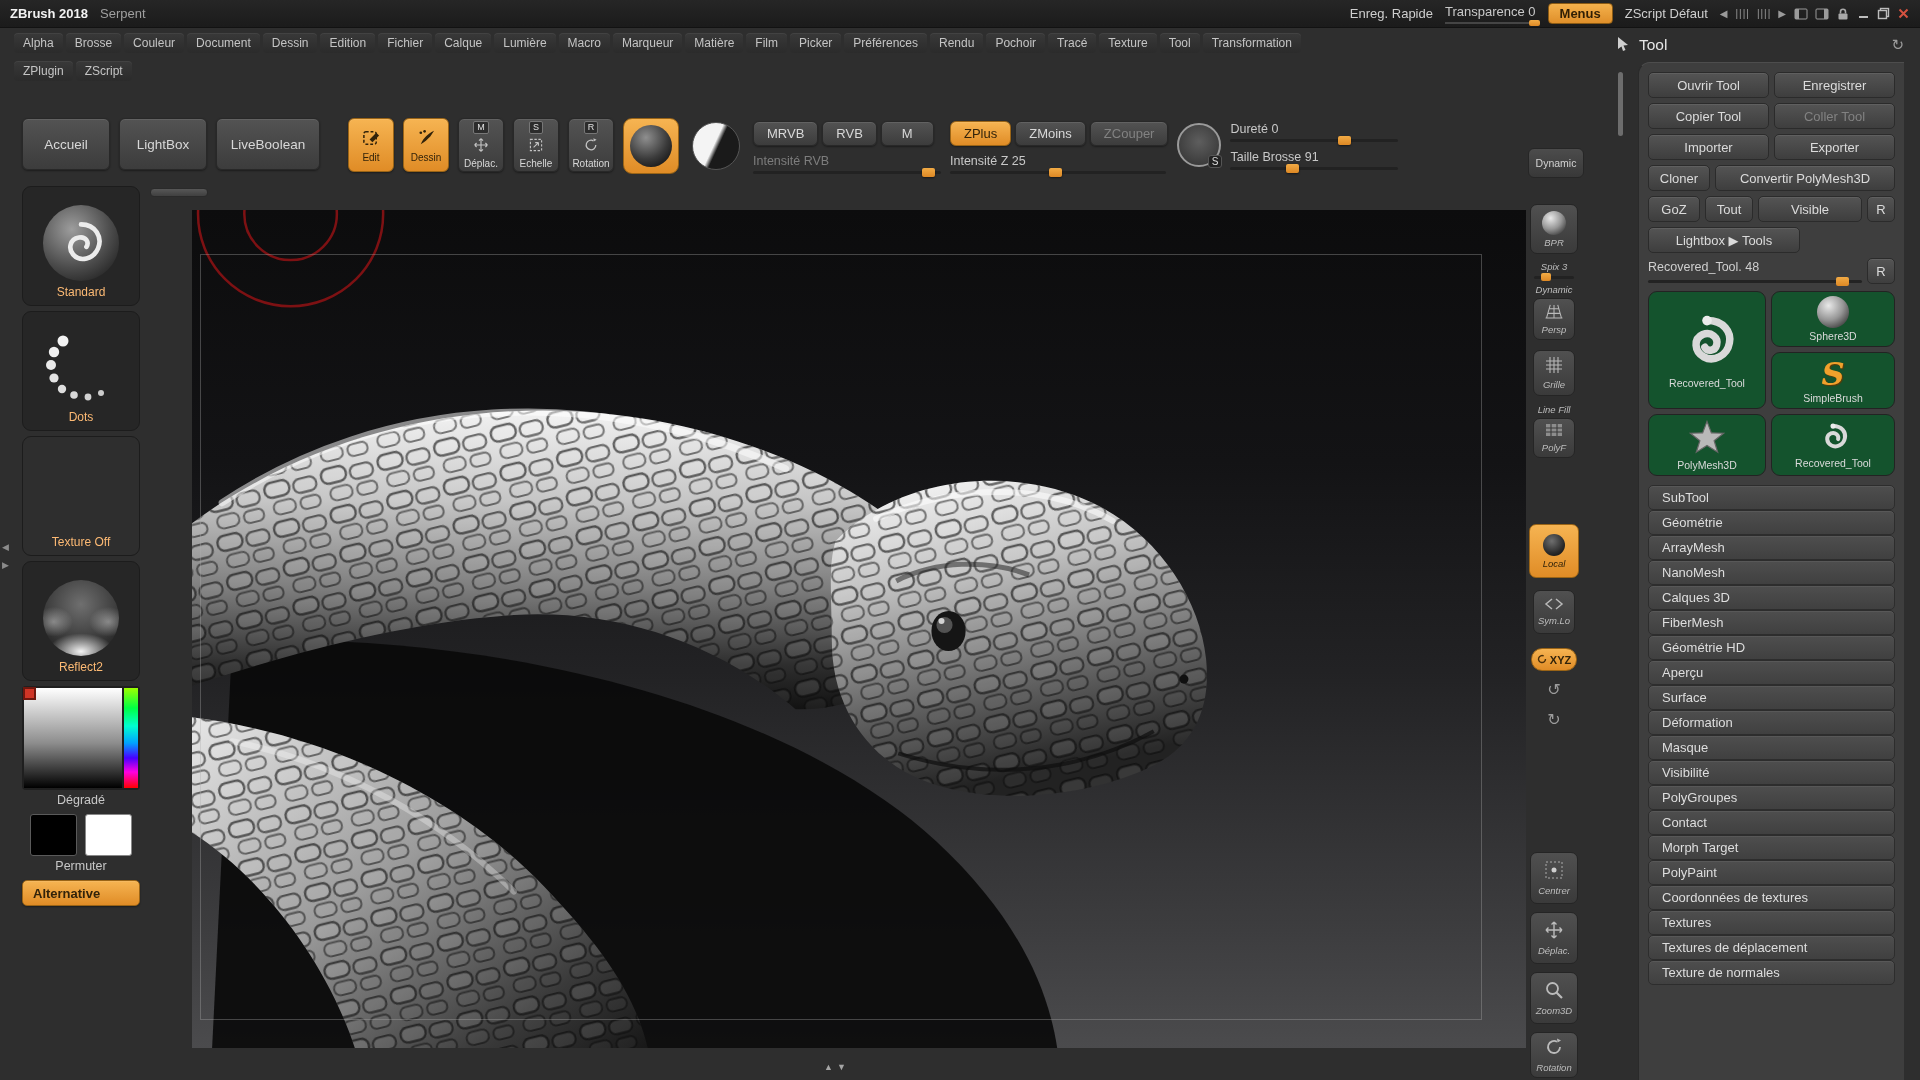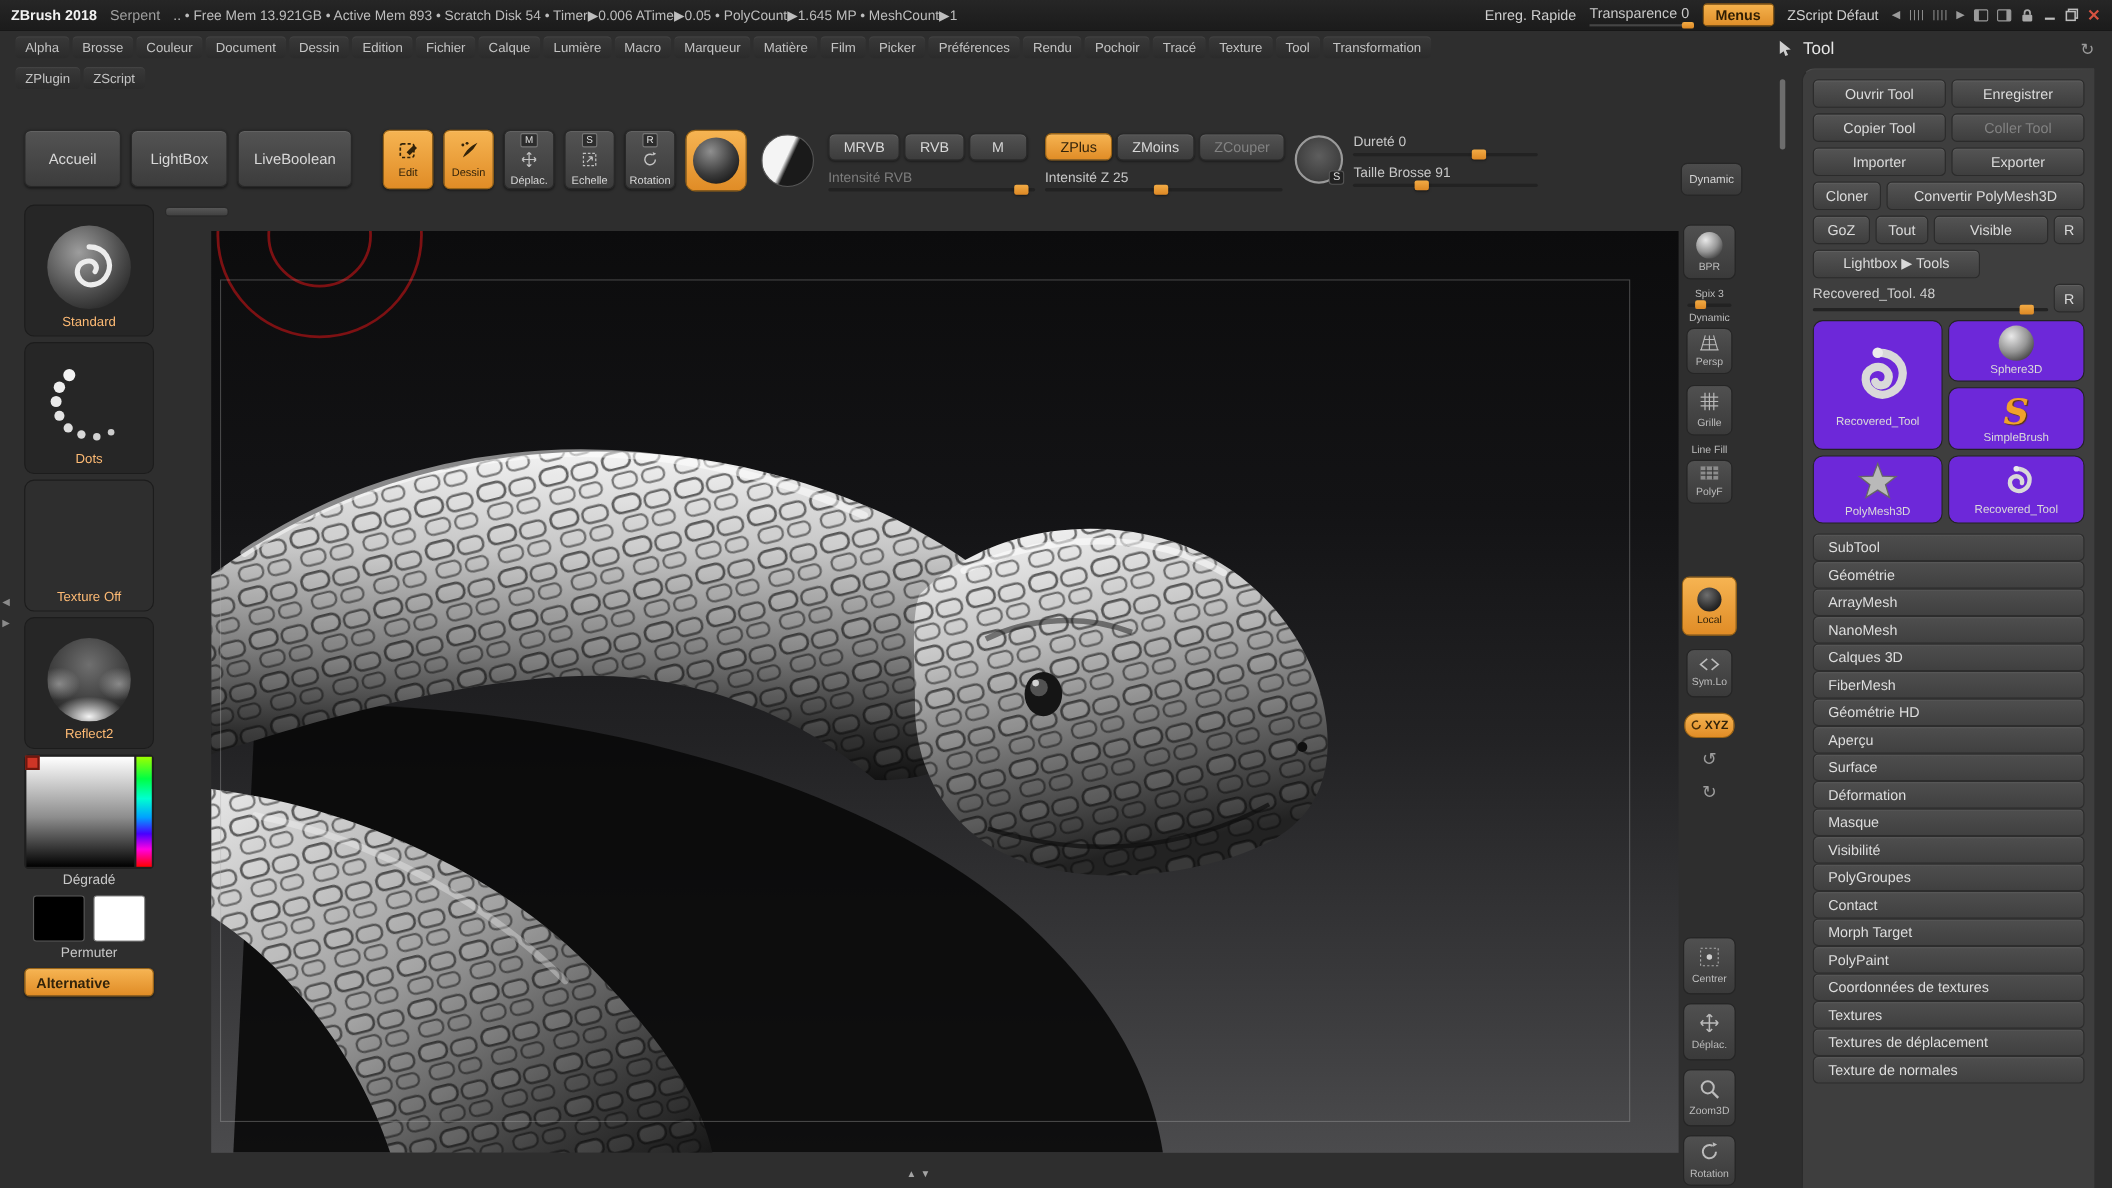--- a/index.html
+++ b/index.html
@@ -103,21 +103,21 @@
     background:linear-gradient(180deg,#0c0c0d 0%,#131315 30%,#222224 55%,#3c3c3e 85%,#4b4b4d 100%); }
   .canvas svg.scene { position:absolute; inset:0; width:100%; height:100%; }
   .canvas-frame { position:absolute; left:8px; top:44px; right:44px; bottom:28px;
     border:1px solid rgba(175,175,175,.35); pointer-events:none; }
   .bottom-arrows { position:absolute; left:824px; top:1062px; color:#a5a5a5; font-size:9px; letter-spacing:4px; }
   
   .strip { position:absolute; left:1524px; top:0; width:60px; height:1080px; }
   .strip > * { position:absolute; left:50%; transform:translateX(-50%); }
   .strip-btn { background:linear-gradient(#505050,#3a3a3a); border:1px solid #252525; border-radius:7px;
     display:flex; flex-direction:column; align-items:center; justify-content:center; gap:2px; color:#cacaca; }
-  .strip-label { font-size:9.5px; color:#bdbdbd; white-space:nowrap; }
+  .strip-label { font-size:9.5px; color:#bdbdbd; white-space:nowrap;font-style:italic; }
   .mini-slider { width:40px; height:3px; background:#222; border-radius:2px; position:relative; }
   .mini-slider .handle { position:absolute; top:-3px; width:10px; height:8px; border-radius:2px;
     background:linear-gradient(#f2ab45,#dd8824); }
   .sphere-sm { border-radius:50%; background:radial-gradient(circle at 36% 30%, #e9e9e9, #969696 48%, #333 88%); }
   .sphere-dk { border-radius:50%; background:radial-gradient(circle at 40% 32%, #6f6f6f, #2c2c2c 60%, #0d0d0d 95%); }
   .undo-glyph { font-size:16px; color:#9c9c9c; }
   
   .rp-header { position:absolute; left:1604px; top:28px; width:312px; height:34px;
     display:flex; align-items:center; gap:9px; padding:0 12px; }
   .rp-title { font-size:15.5px; color:#e6e6e6; }
@@ -131,39 +131,38 @@
     border-radius:5px; display:flex; align-items:center; justify-content:center; font-size:13px; color:#dbdbdb;
     box-shadow:inset 0 1px 0 rgba(255,255,255,.07); white-space:nowrap; }
   .fx62 { flex:0 0 62px; } .fx52 { flex:0 0 52px; } .fx48 { flex:0 0 48px; } .fx28 { flex:0 0 28px; }
   .fx150 { flex:0 0 152px; }
   .tool-slider { position:relative; flex:1; height:24px; }
   .tool-slider .lab { font-size:12.5px; color:#cfcfcf; }
   .tool-slider .track { position:absolute; left:0; right:0; bottom:0; height:3px; background:#232323; border-radius:2px; }
   .tool-slider .handle { position:absolute; bottom:-3px; width:13px; height:9px; border-radius:2px;
     background:linear-gradient(#f2ab45,#dd8824); }
   .thumb-grid { display:grid; grid-template-columns:118px 1fr; gap:5px; margin:7px 0 9px; }
-  .tool-thumb { background:#6d28d9; border:1px solid #232323; border-radius:9px;
+  .tool-thumb { background:#14532d; border:1px solid #232323; border-radius:9px;
     display:flex; flex-direction:column; align-items:center; justify-content:center; gap:2px; padding:3px 0; }
   .tool-thumb.big { height:118px; grid-row:span 2; }
   .tlabel { font-size:10.5px; color:#dadada; white-space:nowrap; }
   .sbrush-s { font-family:"DejaVu Serif","Liberation Serif",serif; font-style:italic; font-weight:bold;
     font-size:32px; color:#f0a12c; text-shadow:1px 1px 1px #5e3a06; line-height:32px; }
   .sections .section { height:25px; margin:0 0; background:linear-gradient(#4e4e4e,#404040);
     border:1px solid #2d2d2d; border-radius:5px; display:flex; align-items:center; padding-left:13px;
     font-size:13px; color:#dedede; box-shadow:inset 0 1px 0 rgba(255,255,255,.06); }
 </style>
 </head>
 <body>
 
 <div id="app">
 
   <header class="titlebar">
     <span class="tb-title">ZBrush 2018</span>
     <span class="tb-doc">Serpent</span>
-    <span class="tb-stats">.. • Free Mem 13.921GB • Active Mem 893 • Scratch Disk 54 •  Timer▶0.006 ATime▶0.05 • PolyCount▶1.645 MP  • MeshCount▶1</span>
     <span class="tb-spacer"></span>
     <span class="tb-link">Enreg. Rapide</span>
     <span class="tb-sliderwrap">
       <span>Transparence 0</span>
       <span class="tb-handle" style="right:-4px"></span>
     </span>
     <span class="btn-menus">Menus</span>
     <span class="tb-link">ZScript Défaut</span>
     <span class="tb-icons">
       <span class="tbi">◀</span>

